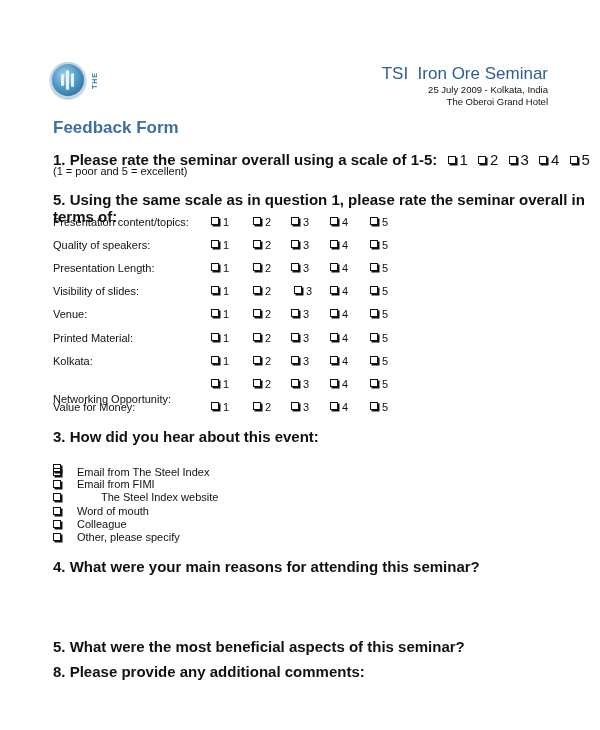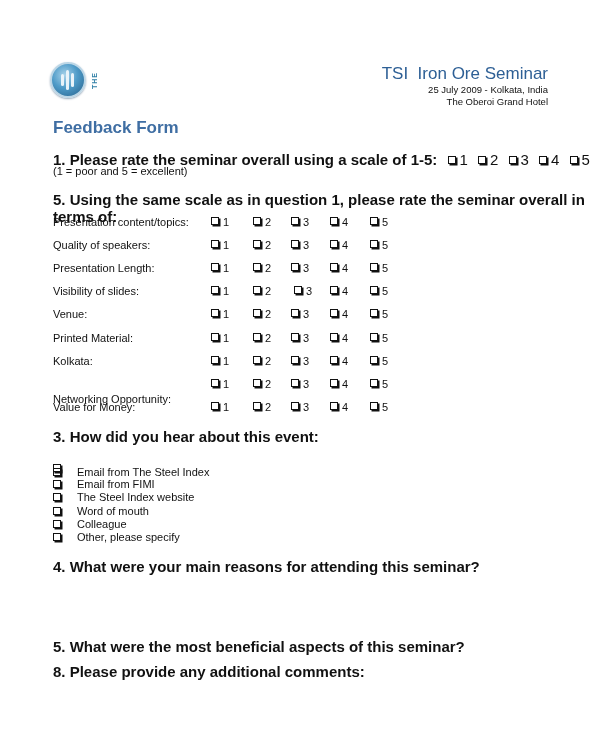--- a/index.html
+++ b/index.html
@@ -122,21 +122,21 @@
       <span class="cb"></span>
       <span>Email from The Steel Index</span>
     </div>
     <div class="abs list-item" style="top: 464.4px;">
       <span class="cb"></span>
     </div>
     <div class="abs list-item" style="top: 477.8px;">
       <span class="cb"></span>
       <span>Email from FIMI</span>
     </div>
-    <div class="abs list-item" style="top: 491.2px;">
+    <div class="abs list-item" style="top: 491.2px; gap: 24px;">
       <span class="cb"></span>
       <span>The Steel Index website</span>
     </div>
     <div class="abs list-item" style="top: 504.6px;">
       <span class="cb"></span>
       <span>Word of mouth</span>
     </div>
     <div class="abs list-item" style="top: 518px;">
       <span class="cb"></span>
       <span>Colleague</span>

